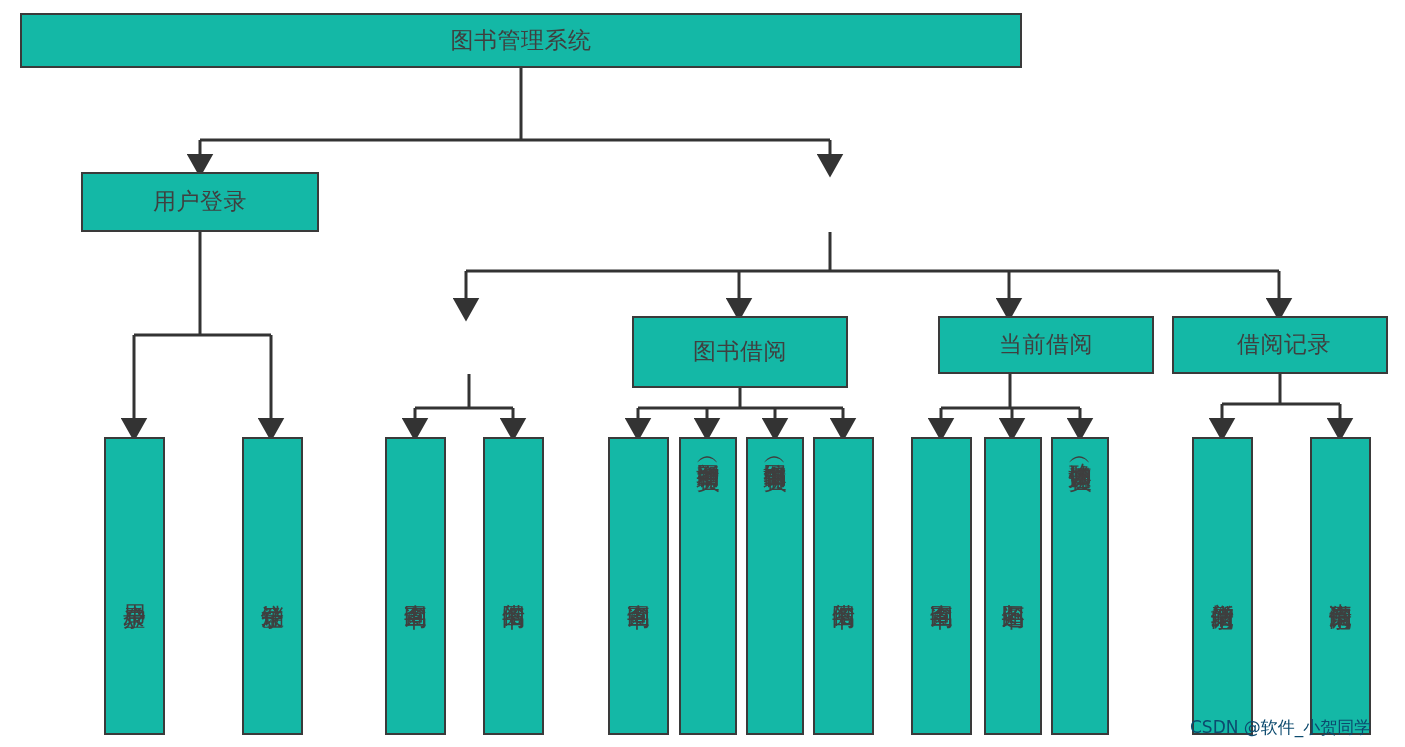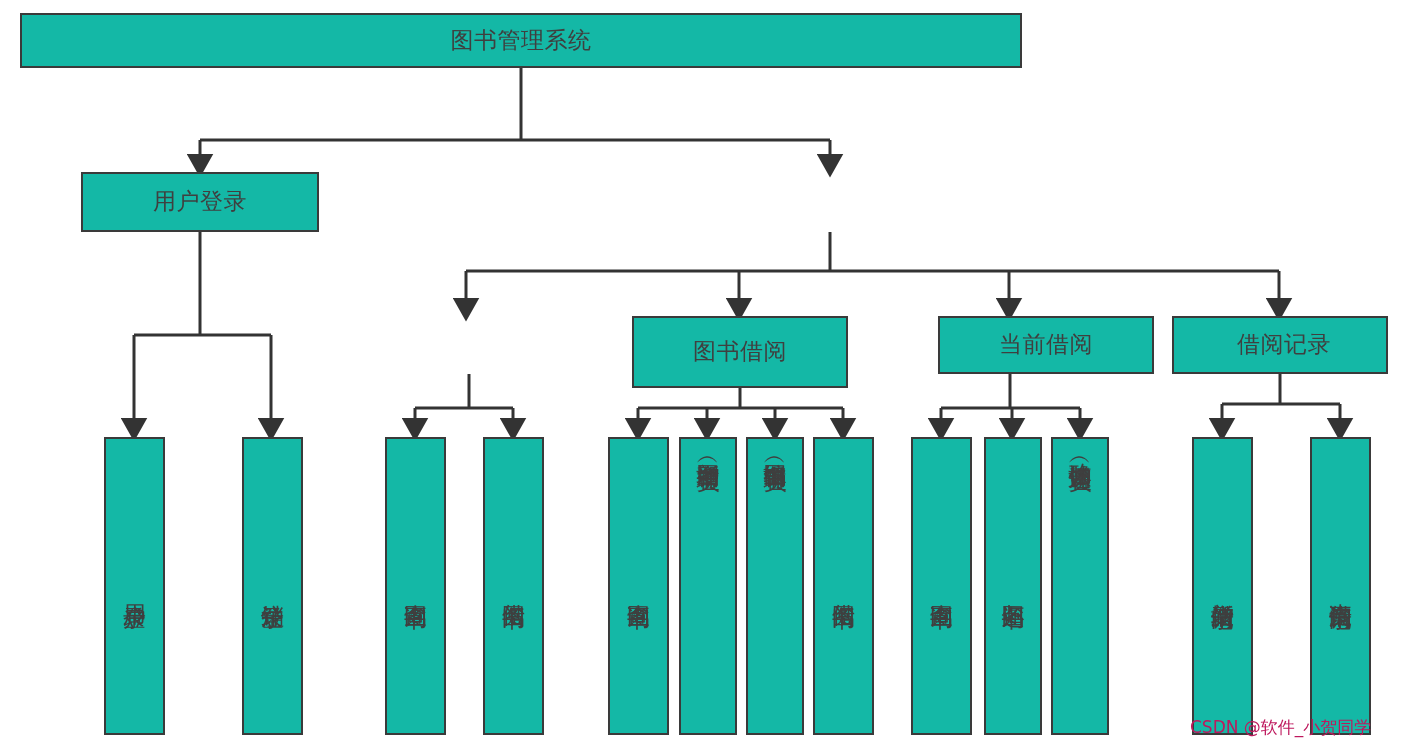--- a/index.html
+++ b/index.html
@@ -72,21 +72,21 @@
     height: 100%;
     width: 100%;
     padding-top: 2px;
     box-sizing: border-box;
   }
   #watermark {
     position: absolute;
     left: 1190px;
     top: 716px;
     font-size: 17px;
-    color: #be185d;
+    color: #0c4a6e;
     white-space: nowrap;
     z-index: 5;
     font-family: "DejaVu Sans", "Liberation Sans", sans-serif;
   }
 </style>
 </head>
 <body>
 
 <div id="diagram-root">
 

